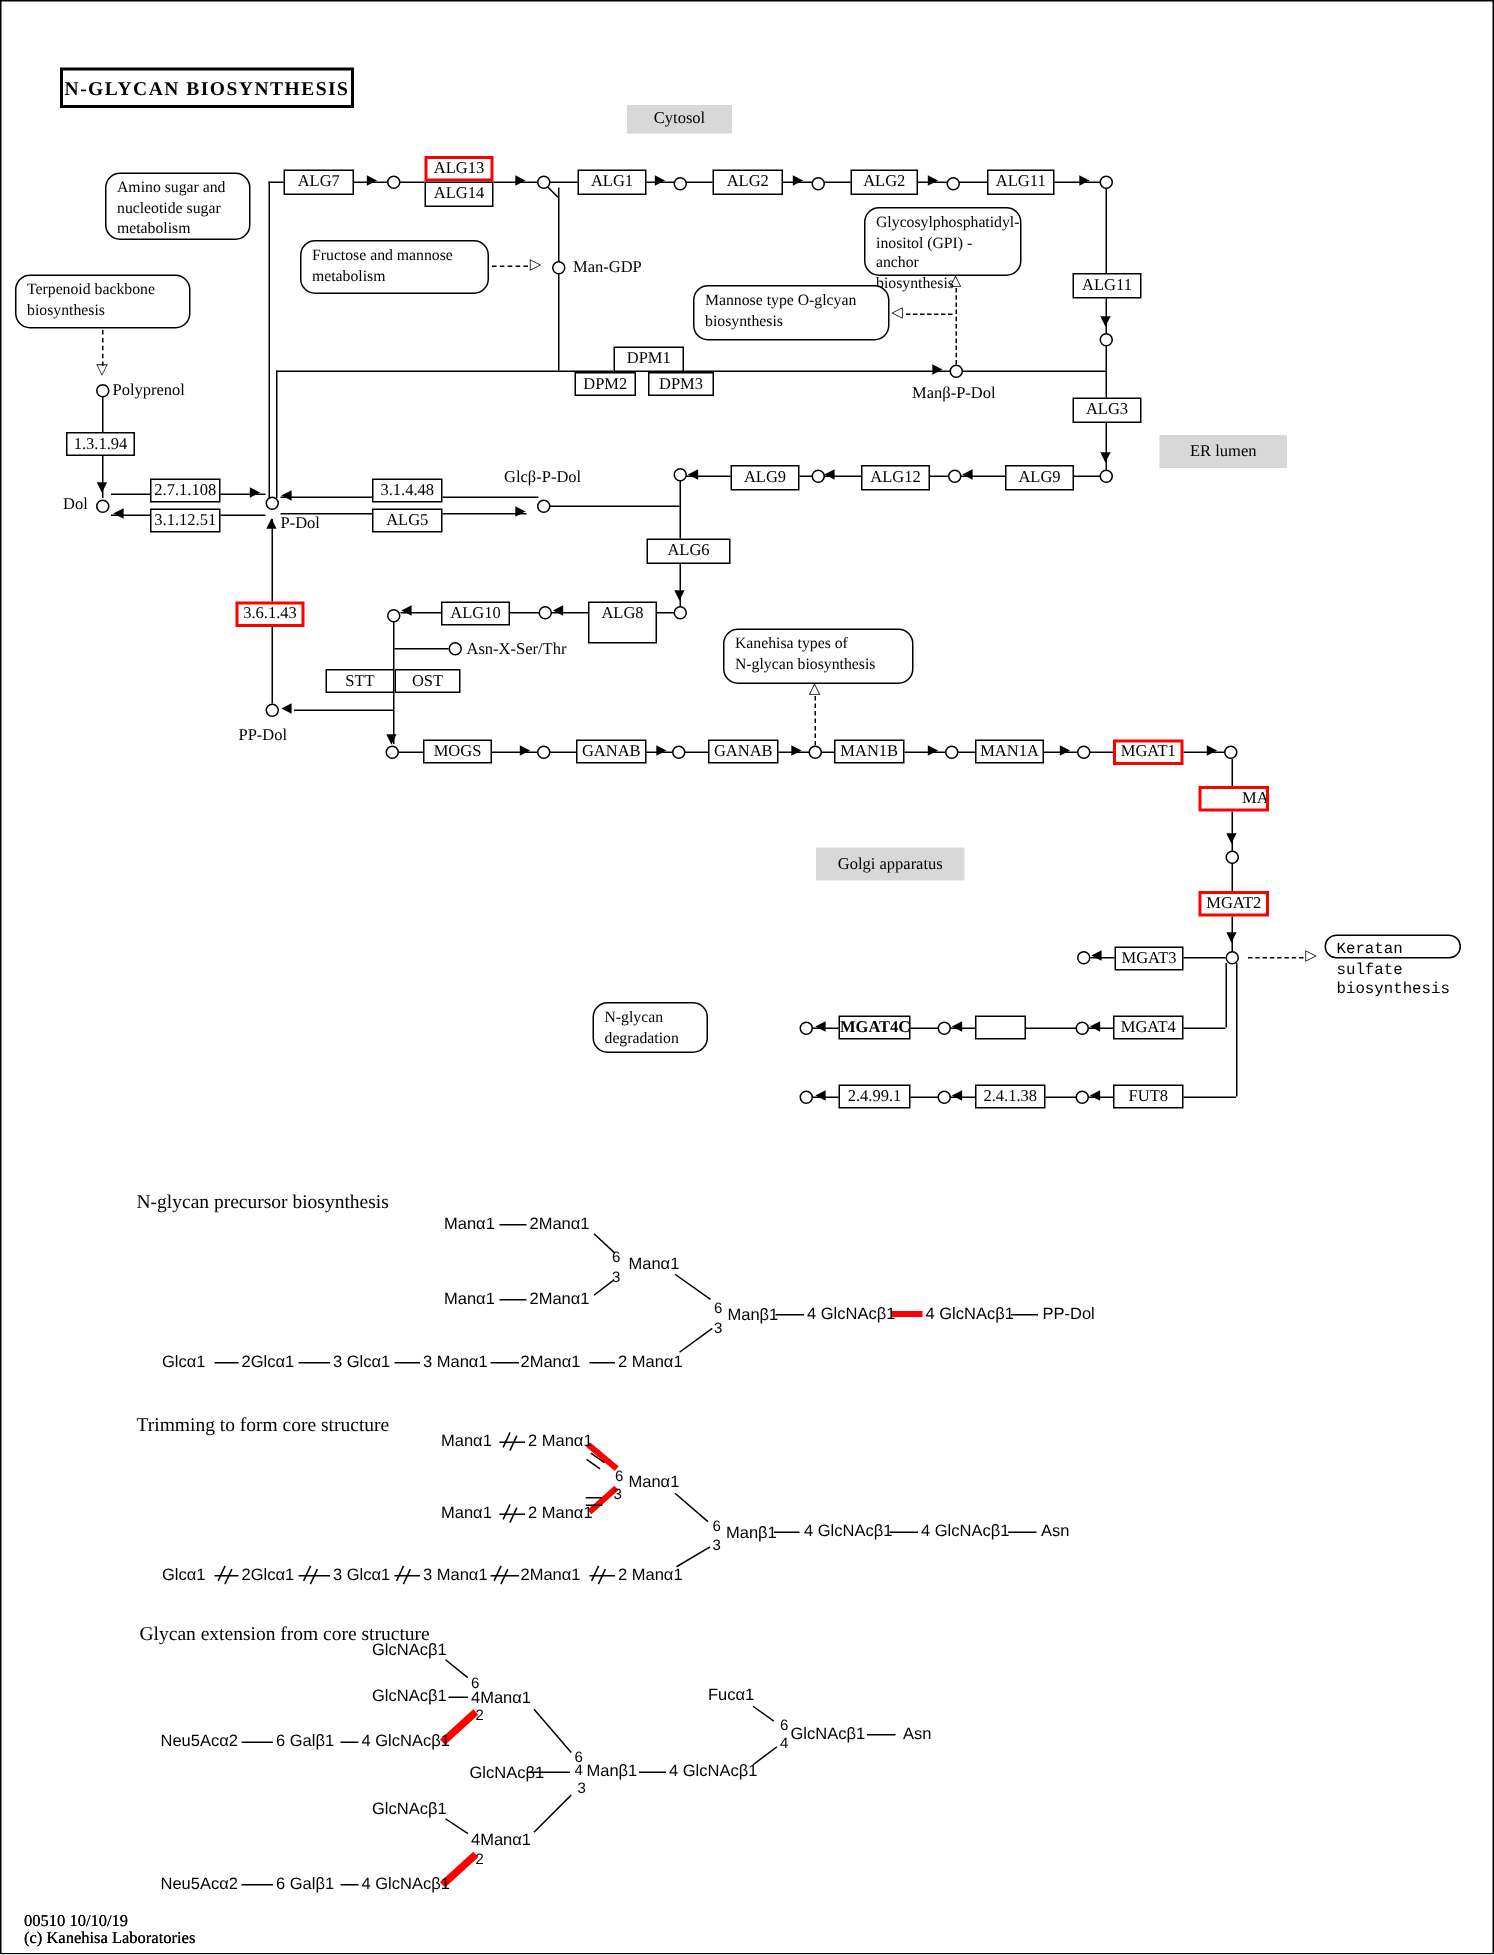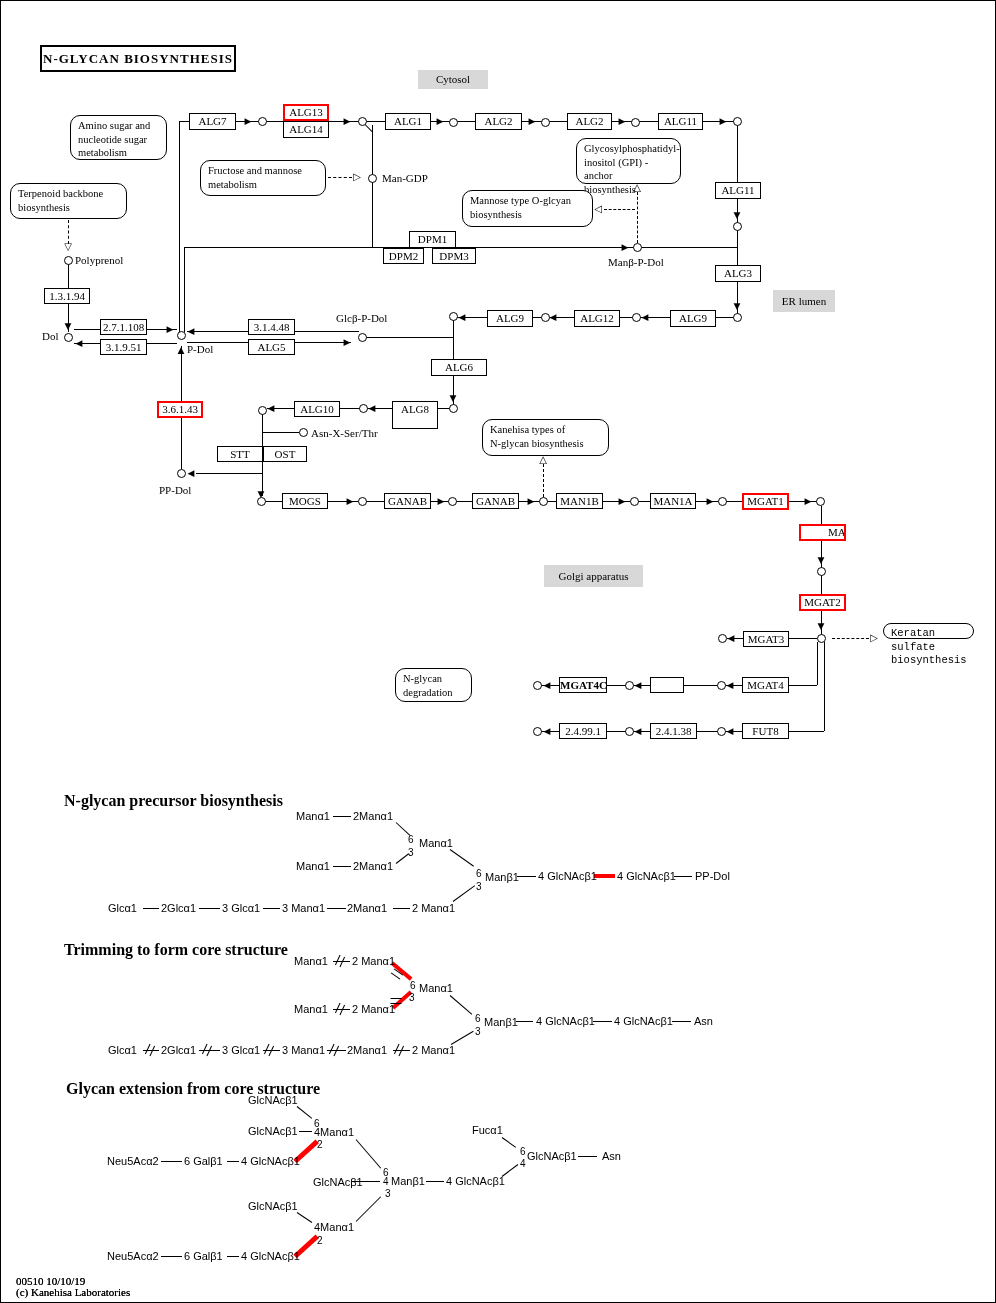--- a/index.html
+++ b/index.html
@@ -22,21 +22,21 @@
   .hline.dash{border-top:1px dashed #000;}
   .vline.dash{border-left:1px dashed #000;}
   .diag{position:absolute;height:1px;background:#000;transform-origin:0 50%;}
   .diag.red{background:#ff0000;}
   .arrow{position:absolute;font-family:"DejaVu Sans",sans-serif;font-size:9px;line-height:1;
        transform:translate(-50%,-50%);color:#000;}
   .arrow.open{font-size:10px;}
   .txt{position:absolute;white-space:nowrap;transform:translateY(-50%);}
   .t-serif{font-size:11px;}
   .t-sans{font-family:"Liberation Sans","DejaVu Sans",sans-serif;font-size:11px;}
-  .t-bold{font-size:16px;font-weight:bold;}
+  .t-bold{font-size:13px;font-weight:normal;margin-left:27px;}
   .t-num{font-family:"Liberation Sans","DejaVu Sans",sans-serif;font-size:10px;}
   .t-foot{font-size:11px;}
   .cut{position:absolute;width:4px;height:11px;border-left:1px solid #000;border-right:1px solid #000;
        transform:translate(-50%,-50%) rotate(25deg);}
 </style>
 </head>
 <body>
 
 <div id="stage">
   <div class="frame"></div>
@@ -222,21 +222,21 @@
     <div class="box" style="left: 715px; top: 182px; width: 46px; height: 17px; line-height: 15px;">ALG11</div>
     <div class="box" style="left: 715px; top: 265px; width: 46px; height: 17px; line-height: 15px;">ALG3</div>
     <div class="box" style="left: 670px; top: 310px; width: 46px; height: 17px; line-height: 15px;">ALG9</div>
     <div class="box" style="left: 574px; top: 310px; width: 46px; height: 17px; line-height: 15px;">ALG12</div>
     <div class="box" style="left: 487px; top: 310px; width: 46px; height: 17px; line-height: 15px;">ALG9</div>
     <div class="box" style="left: 409px; top: 231px; width: 47px; height: 17px; line-height: 15px;">DPM1</div>
     <div class="box" style="left: 383px; top: 248px; width: 41px; height: 16px; line-height: 14px;">DPM2</div>
     <div class="box" style="left: 432px; top: 248px; width: 44px; height: 16px; line-height: 14px;">DPM3</div>
     <div class="box" style="left: 44px; top: 288px; width: 46px; height: 16px; line-height: 14px;">1.3.1.94</div>
     <div class="box" style="left: 100px; top: 319px; width: 47px; height: 16px; line-height: 14px;">2.7.1.108</div>
-    <div class="box" style="left: 100px; top: 339px; width: 47px; height: 16px; line-height: 14px;">3.1.9.51</div>
+    <div class="box" style="left: 100px; top: 339px; width: 47px; height: 16px; line-height: 14px;">3.1.12.51</div>
     <div class="box" style="left: 248px; top: 319px; width: 47px; height: 16px; line-height: 14px;">3.1.4.48</div>
     <div class="box" style="left: 248px; top: 339px; width: 47px; height: 16px; line-height: 14px;">ALG5</div>
     <div class="box" style="left: 431px; top: 359px; width: 56px; height: 17px; line-height: 15px;">ALG6</div>
     <div class="box red" style="left: 157px; top: 401px; width: 46px; height: 17px; line-height: 13px;">3.6.1.43</div>
     <div class="box" style="left: 294px; top: 401px; width: 46px; height: 16px; line-height: 14px;">ALG10</div>
     <div class="box" style="left: 392px; top: 401px; width: 46px; height: 28px; line-height: 14px;">ALG8</div>
     <div class="box" style="left: 217px; top: 446px; width: 46px; height: 16px; line-height: 14px;">STT</div>
     <div class="box" style="left: 263px; top: 446px; width: 44px; height: 16px; line-height: 14px;">OST</div>
     <div class="box" style="left: 282px; top: 493px; width: 46px; height: 16px; line-height: 14px;">MOGS</div>
     <div class="box" style="left: 384px; top: 493px; width: 47px; height: 16px; line-height: 14px;">GANAB</div>
@@ -265,21 +265,21 @@
 biosynthesis</div>
     <div class="rounded" style="left: 462px; top: 190px; width: 131px; height: 37px;">Mannose type O-glcyan
 biosynthesis</div>
     <div class="rounded" style="left: 482px; top: 419px; width: 127px; height: 37px;">Kanehisa types of
 N-glycan biosynthesis</div>
     <div class="rounded" style="left: 883px; top: 623px; width: 91px; height: 16px; font-family: Liberation Mono, monospace;">Keratan sulfate
 biosynthesis</div>
     <div class="rounded" style="left: 395px; top: 668px; width: 77px; height: 34px;">N-glycan
 degradation</div>
     <div class="gray" style="left: 418px; top: 70px; width: 70px; height: 19px; line-height: 19px;">Cytosol</div>
-    <div class="gray" style="left: 773px; top: 290px; width: 62px; height: 22px; line-height: 22px;">ER lumen</div>
+    <div class="gray" style="left: 773px; top: 290px; width: 85px; height: 22px; line-height: 22px;">ER lumen</div>
     <div class="gray" style="left: 544px; top: 565px; width: 99px; height: 22px; line-height: 22px;">Golgi apparatus</div>
     <div class="txt t-serif" style="left: 75px; top: 260px;">Polyprenol</div>
     <div class="txt t-serif" style="left: 42px; top: 336px;">Dol</div>
     <div class="txt t-serif" style="left: 187px; top: 349px;">P-Dol</div>
     <div class="txt t-serif" style="left: 336px; top: 318px;">Glcβ-P-Dol</div>
     <div class="txt t-serif" style="left: 382px; top: 178px;">Man-GDP</div>
     <div class="txt t-serif" style="left: 608px; top: 262px;">Manβ-P-Dol</div>
     <div class="txt t-serif" style="left: 311px; top: 433px;">Asn-X-Ser/Thr</div>
     <div class="txt t-serif" style="left: 159px; top: 490px;">PP-Dol</div>
     <div class="txt t-bold" style="left: 64px; top: 801px;">N-glycan precursor biosynthesis</div>

